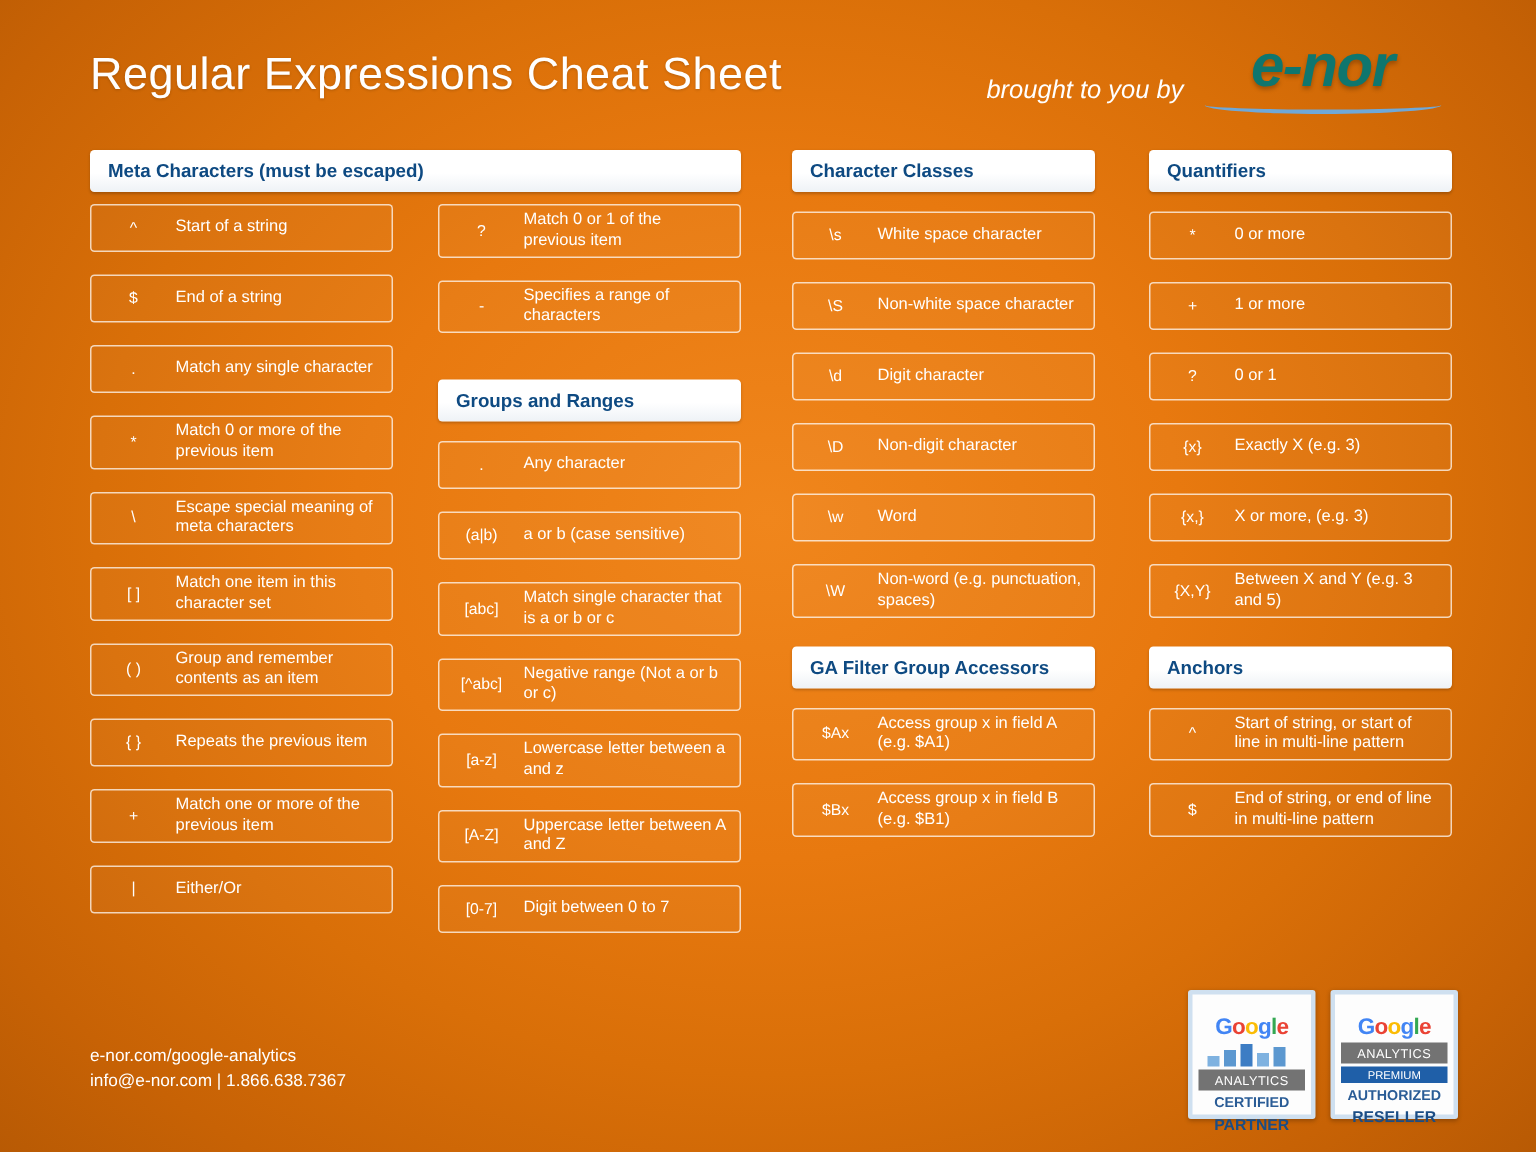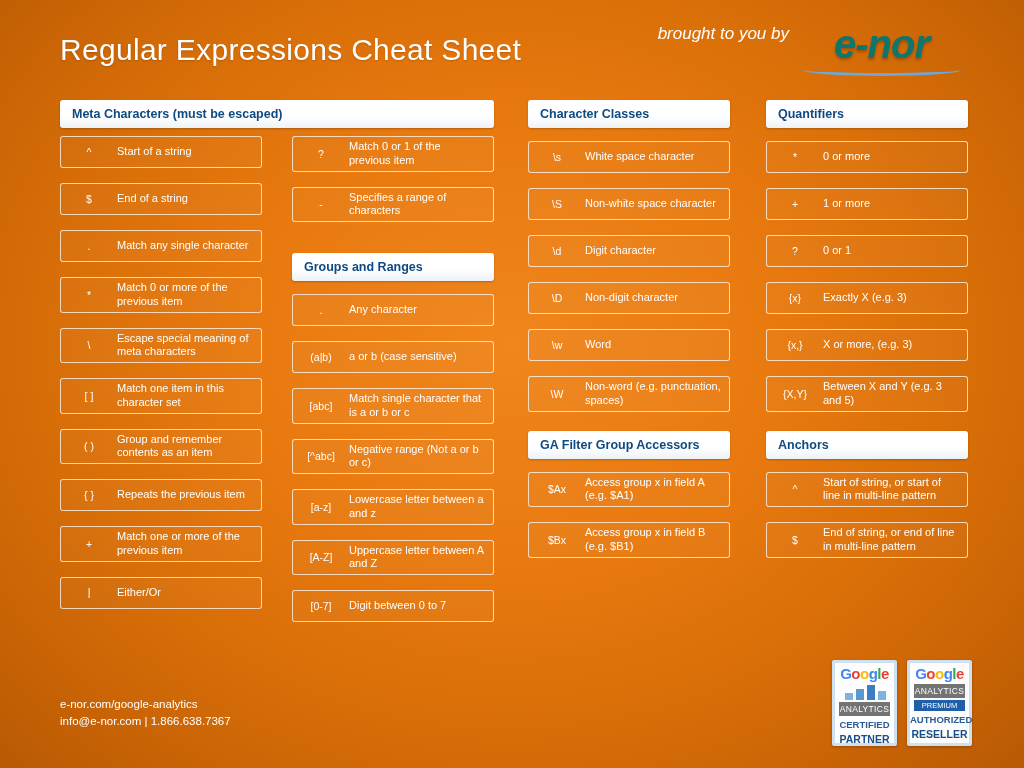--- a/index.html
+++ b/index.html
@@ -24,21 +24,21 @@
     font-size: 30px;
     font-weight: 400;
     letter-spacing: 0.3px;
     color: #ffffff;
     text-shadow: 0 1px 2px rgba(0,0,0,0.18);
     line-height: 56px;
   }
   .brought {
     position: absolute;
     right: 185px;
-    top: 2px;
+    top: 28px;
     font-style: italic;
     font-size: 17px;
     color: #fff;
   }
   .logo {
     position: absolute;
     right: 10px;
     top: 0px;
     width: 165px;
     height: 56px;
@@ -127,29 +127,29 @@
     color: #ffffff;
   }
   .badges {
     position: absolute;
     right: 52px;
     bottom: 22px;
     display: flex;
     gap: 10px;
   }
   .badge {
-    width: 65px;
+    width: 85px;
     height: 86px;
     background: #fdfdfd;
     border: 3px solid #cfe0f0;
     border-radius: 2px;
     text-align: center;
     font-size: 9px;
     color: #333;
-    padding-top: 3px;
+    padding-top: 14px;
     box-shadow: 0 1px 3px rgba(0,0,0,0.25);
   }
   .badge .g {
     font-size: 15px;
     font-weight: bold;
     line-height: 16px;
     letter-spacing: -0.5px;
   }
   .badge .g span:nth-child(1){color:#4285F4}
   .badge .g span:nth-child(2){color:#EA4335}

